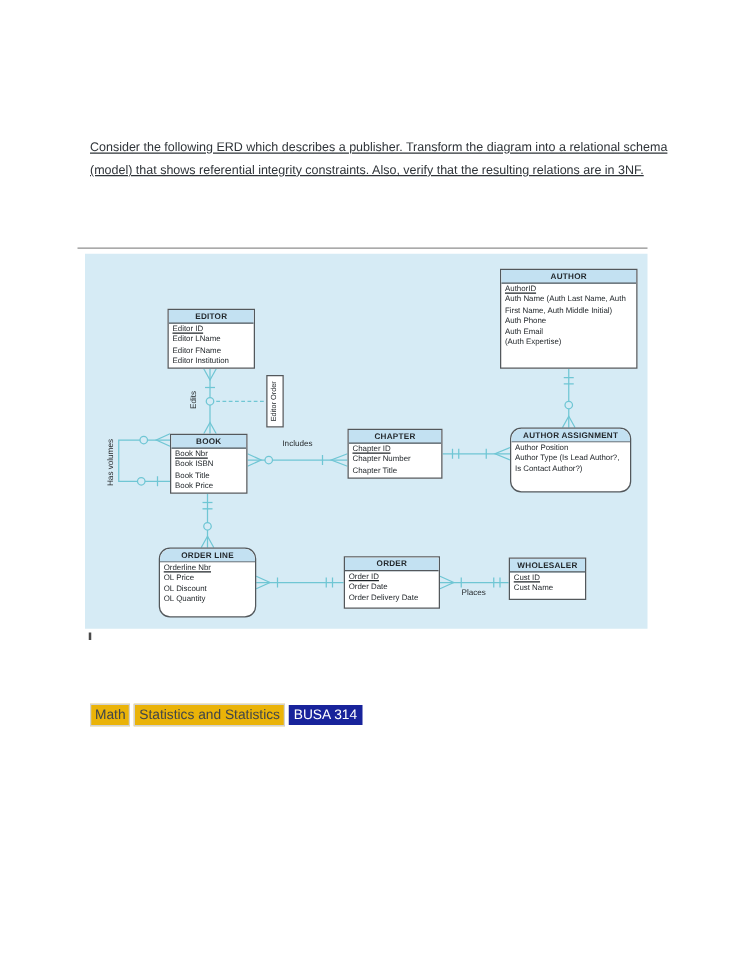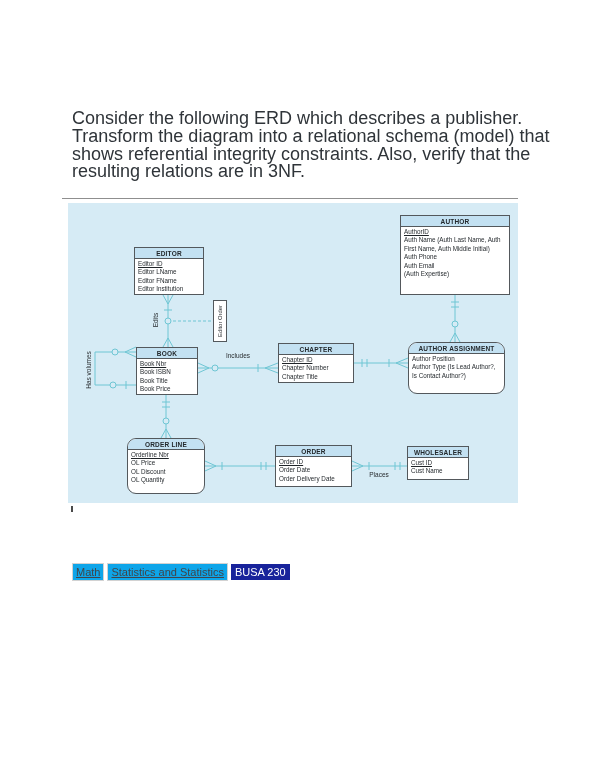--- a/index.html
+++ b/index.html
@@ -2,21 +2,21 @@
 <html><head>
 <meta charset="utf-8">
 <style>
   html,body { margin:0; padding:0; }
   body {
     width:602px; height:780px; position:relative; background:#ffffff;
     font-family:"Liberation Sans","DejaVu Sans",sans-serif; overflow:hidden;
   }
   .prompt {
     position:absolute; left:72px; top:110px; width:480px;
-    font-size:18px; line-height:17.8px; color:#2f3439;
+    font-size:10px; line-height:17.8px; color:#2f3439;text-decoration:underline;
   }
   .rule {
     position:absolute; left:62px; top:198px; width:456px; height:0;
     border-top:1px solid #8f8f8f;
   }
   .diagram {
     position:absolute; left:68px; top:203px; width:450px; height:300px;
     background:#d6ebf5;
   }
   .diagram svg { position:absolute; left:0; top:0; }
@@ -44,22 +44,22 @@
     box-sizing:border-box; display:flex; align-items:center; justify-content:center;
   }
   .assoc-vbox span {
     transform:rotate(-90deg); white-space:nowrap; font-size:5.9px; color:#23282c;
   }
   .stray-mark {
     position:absolute; left:71px; top:506px; width:2px; height:6px; background:#4a4a4a;
   }
   .footer { position:absolute; left:72px; top:563px; display:flex; gap:3px; align-items:center; }
   .chip {
-    border:1px solid #d2d2d2; background:#0ea5e9; color:#40454a;
-    font-size:11px; padding:1px 3px; line-height:14px;text-decoration:underline;
+    border:1px solid #d2d2d2; background:#eab308; color:#40454a;
+    font-size:11px; padding:1px 3px; line-height:14px;
   }
   .badge {
     background:#18239b; color:#ffffff; font-size:11px; padding:1px 4px; line-height:14px;
   }
 </style>
 </head>
 <body>
 
 <div class="prompt">Consider the following ERD which describes a publisher. Transform the diagram into a relational schema (model) that shows referential integrity constraints. Also, verify that the resulting relations are in 3NF.</div>
 
@@ -204,14 +204,14 @@
   <div class="rel-label vrot" style="left:-4px; top:161px; width:50px;">Has volumes</div>
   <div class="rel-label" style="left:144px; top:147px; width:52px;">Includes</div>
   <div class="rel-label" style="left:294px; top:266px; width:34px;">Places</div>
 </div>
 
 <span class="stray-mark"></span>
 
 <div class="footer">
   <span class="chip">Math</span>
   <span class="chip">Statistics and Statistics</span>
-  <span class="badge">BUSA 230</span>
+  <span class="badge">BUSA 314</span>
 </div>
 
 </body></html>

